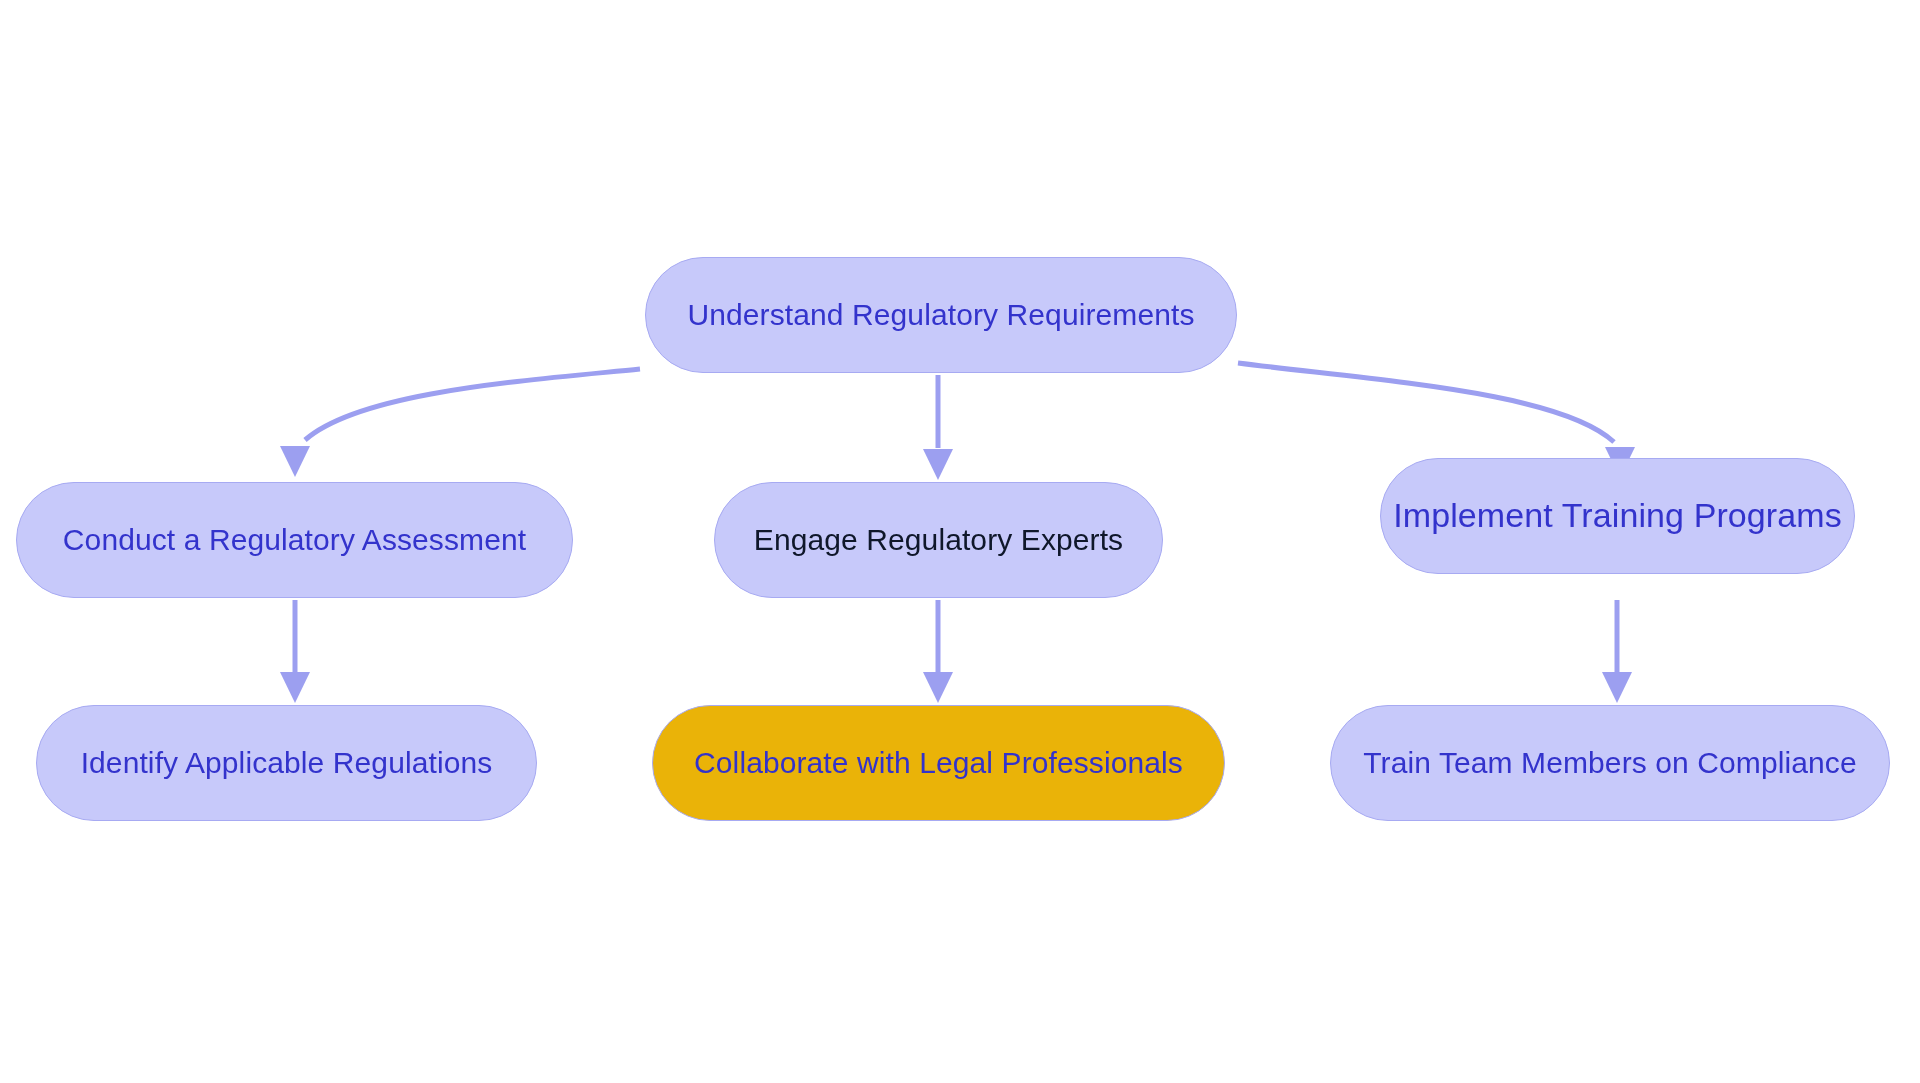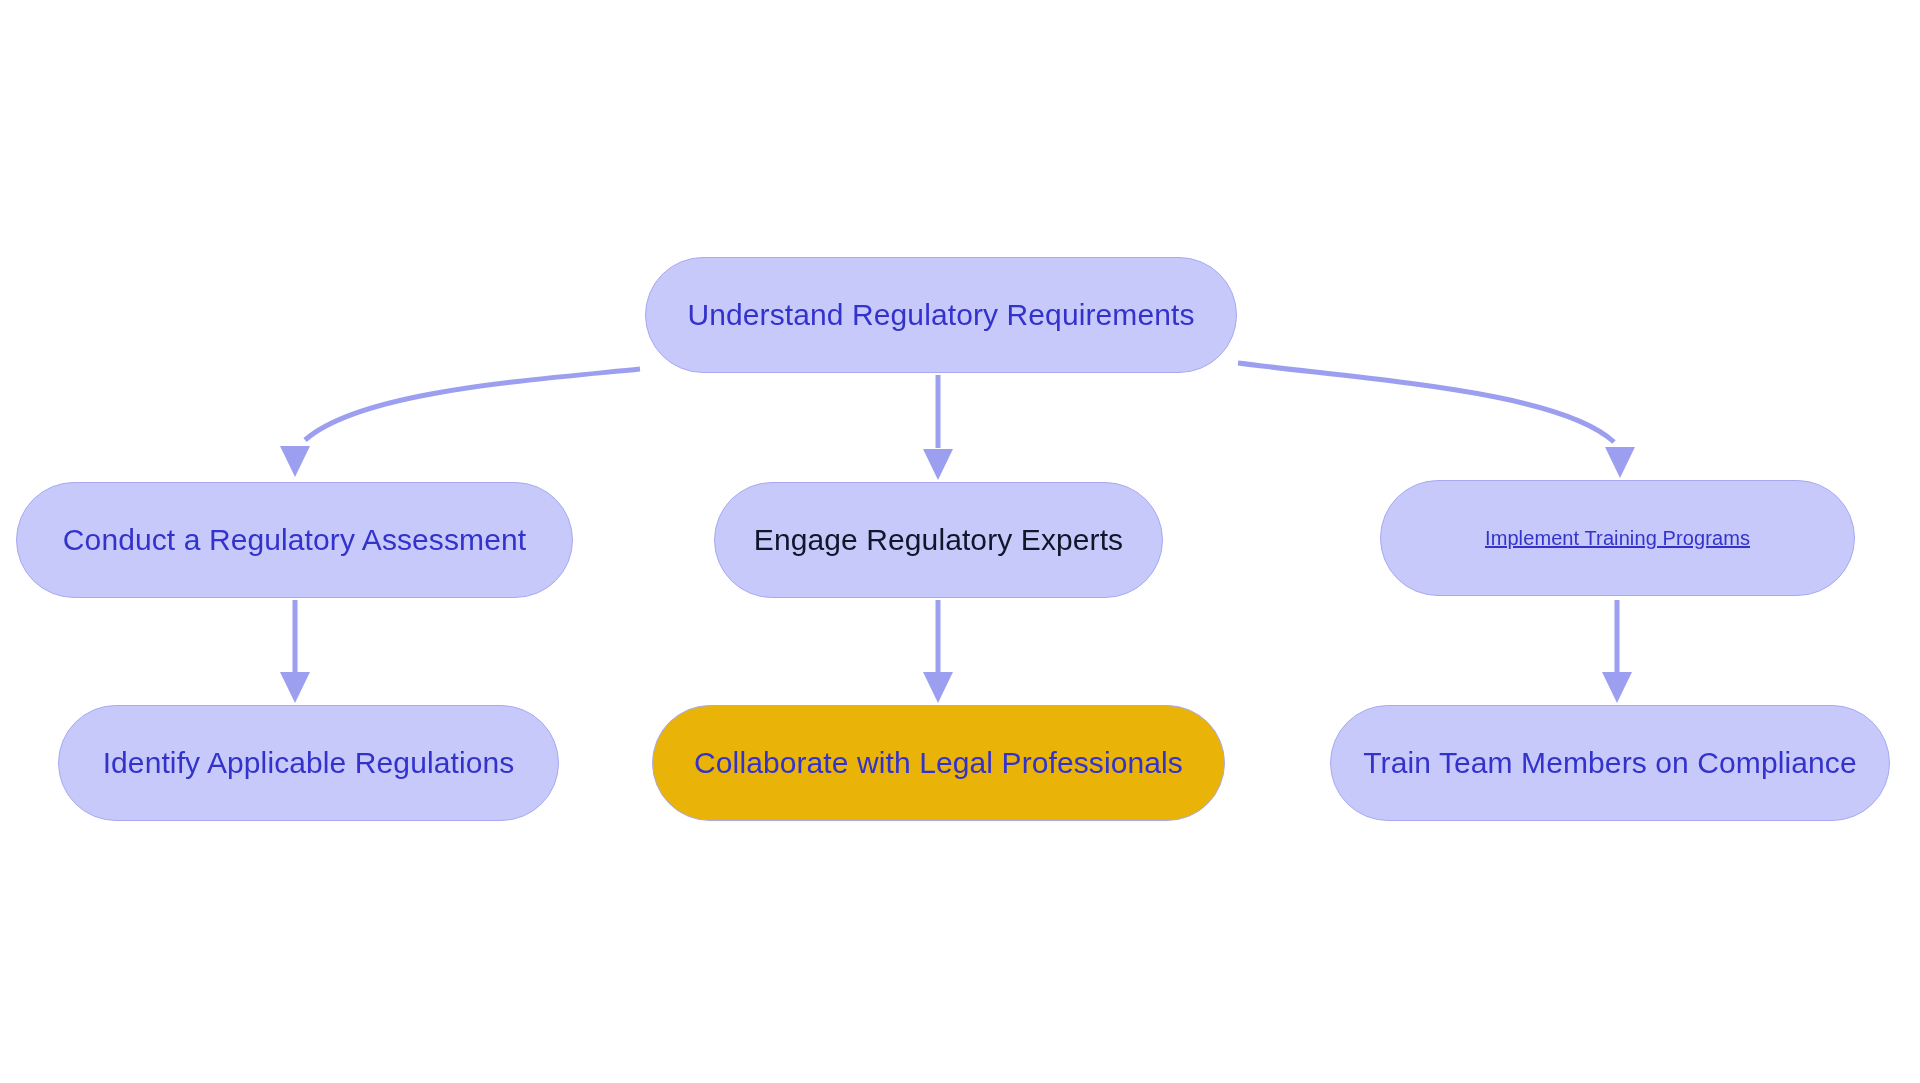--- a/index.html
+++ b/index.html
@@ -84,25 +84,25 @@
   </div>
 
   <div class="node" style="left: 16px; top: 482px; width: 557px; height: 116px; font-size: 30px; background: rgb(199, 201, 250); border-color: rgb(167, 170, 242); color: rgb(51, 51, 204);">
     <span class="node-label">Conduct a Regulatory Assessment</span>
   </div>
 
   <div class="node" style="left: 714px; top: 482px; width: 449px; height: 116px; font-size: 30px; background: rgb(199, 201, 250); border-color: rgb(167, 170, 242); color: #0f172a;">
     <span class="node-label">Engage Regulatory Experts</span>
   </div>
 
-  <div class="node" style="left: 1380px; top: 480px; width: 475px; height: 116px; font-size: 20px; background: rgb(199, 201, 250); border-color: rgb(167, 170, 242); color: rgb(51, 51, 204); text-decoration: underline;">
+  <div class="node" style="left: 1380px; top: 458px; width: 475px; height: 116px; font-size: 34px; background: rgb(199, 201, 250); border-color: rgb(167, 170, 242); color: rgb(51, 51, 204);">
     <span class="node-label">Implement Training Programs</span>
   </div>
 
-  <div class="node" style="left: 58px; top: 705px; width: 501px; height: 116px; font-size: 30px; background: rgb(199, 201, 250); border-color: rgb(167, 170, 242); color: rgb(51, 51, 204);">
+  <div class="node" style="left: 36px; top: 705px; width: 501px; height: 116px; font-size: 30px; background: rgb(199, 201, 250); border-color: rgb(167, 170, 242); color: rgb(51, 51, 204);">
     <span class="node-label">Identify Applicable Regulations</span>
   </div>
 
   <div class="node" style="left: 652px; top: 705px; width: 573px; height: 116px; font-size: 30px; background: #eab308; border-color: rgb(167, 170, 242); color: rgb(51, 51, 204);">
     <span class="node-label">Collaborate with Legal Professionals</span>
   </div>
 
   <div class="node" style="left: 1330px; top: 705px; width: 560px; height: 116px; font-size: 30px; background: rgb(199, 201, 250); border-color: rgb(167, 170, 242); color: rgb(51, 51, 204); align-items: center;">
     <span class="node-label">Train Team Members on Compliance</span>
   </div>

